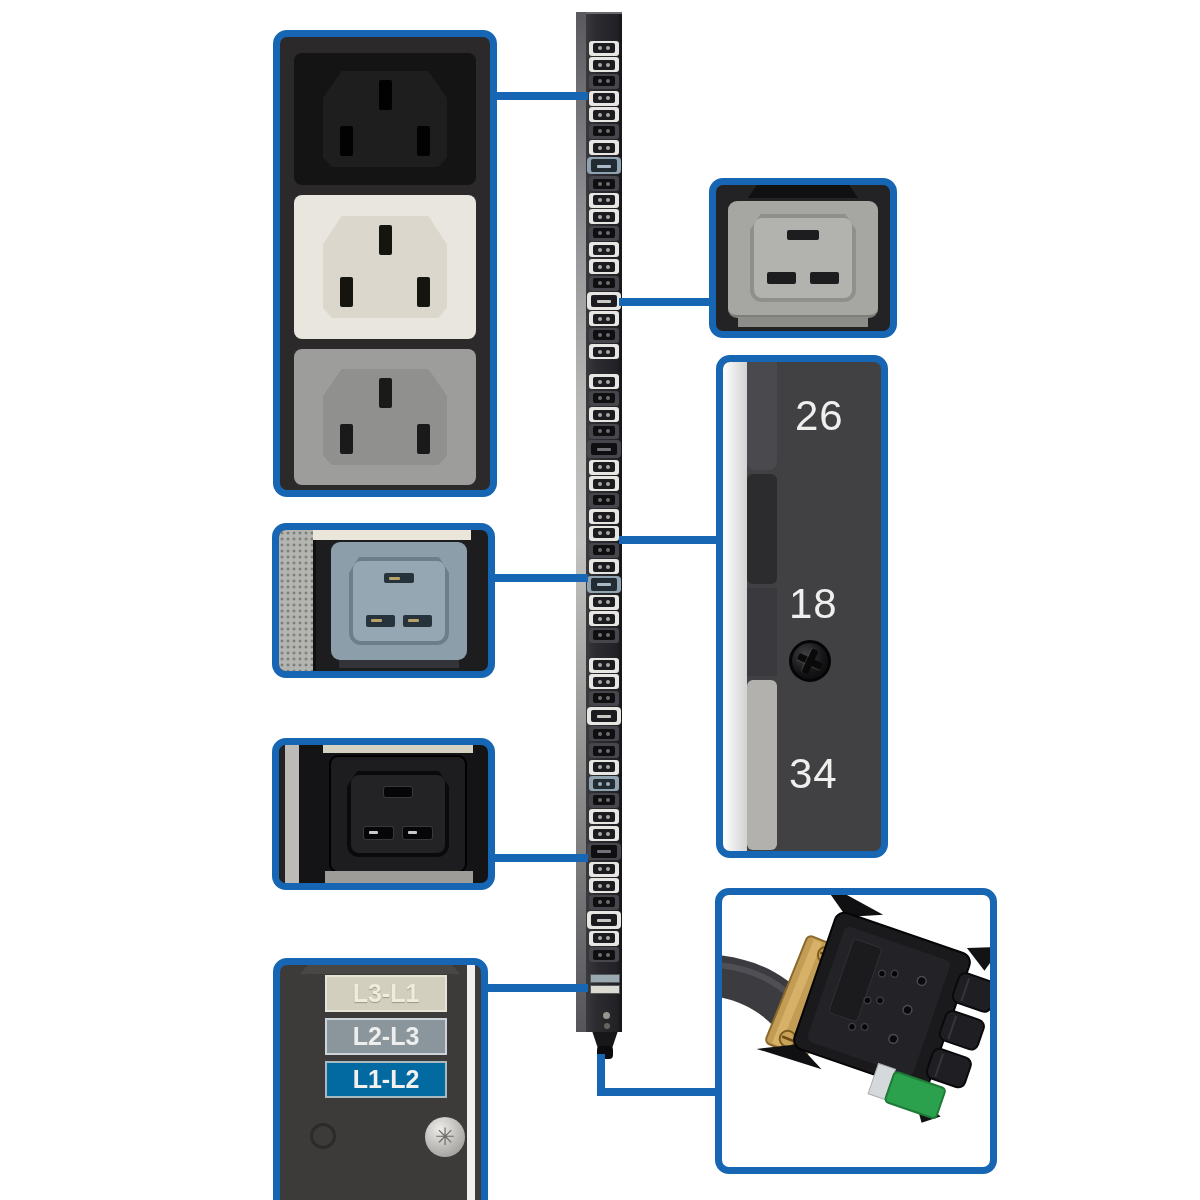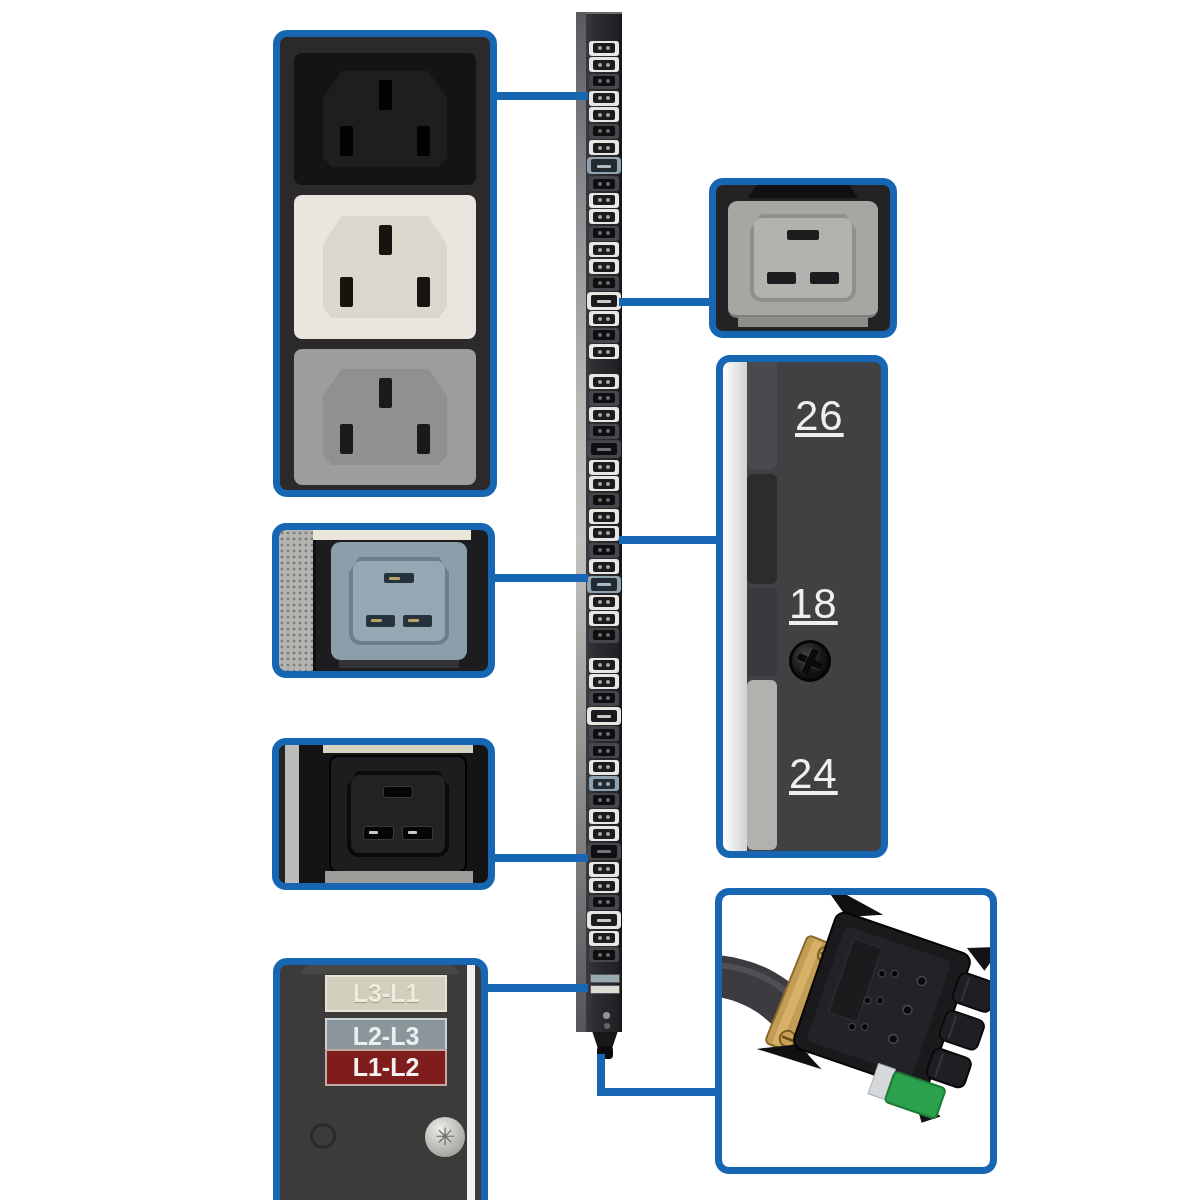--- a/index.html
+++ b/index.html
@@ -57,21 +57,21 @@
   .sock19{position:absolute;left:50%;top:50%;transform:translate(-50%,-50%);
     border-radius:12px;box-sizing:border-box;
     clip-path:polygon(10% 0,90% 0,100% 18%,100% 100%,0 100%,0 18%);}
   .hslot{position:absolute;border-radius:2px;}
   .hslot.t{top:12px;left:50%;transform:translateX(-50%);width:32px;height:10px;}
   .hslot.bl{bottom:14px;left:13px;width:29px;height:12px;}
   .hslot.br{bottom:14px;right:13px;width:29px;height:12px;}
   .pin{position:absolute;left:5px;top:4px;width:11px;height:3px;background:#b7a26a;border-radius:1px;}
 
   
-  .num{position:absolute;color:#efefee;font-size:42px;letter-spacing:1px;text-decoration:underline;}
+  .num{position:absolute;color:#efefee;font-size:42px;letter-spacing:1px;}
   .screw-black{position:absolute;width:42px;height:42px;border-radius:50%;
     background:radial-gradient(circle at 36% 32%,#3f3f41,#151517 55%,#050506);
     border:3px solid #050505;box-sizing:border-box;}
   .screw-black::before,.screw-black::after{content:"";position:absolute;left:50%;top:50%;
     width:26px;height:7px;margin:-3.5px 0 0 -13px;background:#0a0a0b;border-radius:2px;
     box-shadow:0 1px 1px rgba(120,120,120,.35);}
   .screw-black::before{transform:rotate(25deg);} .screw-black::after{transform:rotate(115deg);}
 
   
   .plate{position:absolute;left:45px;width:122px;height:37px;box-sizing:border-box;
@@ -309,21 +309,21 @@
 
   <div class="frame" style="left:716px;top:355px;width:172px;height:503px;background:#414144;">
     <div class="abs" style="left:0;top:0;width:24px;height:100%;
          background:linear-gradient(to right,#ffffff,#d2d2d2);"></div>
     <div class="abs" style="left:24px;top:0;width:30px;height:108px;background:#4a4a4e;border-radius:0 0 8px 8px;"></div>
     <div class="abs" style="left:24px;top:112px;width:30px;height:110px;background:#2c2c2f;border-radius:6px;"></div>
     <div class="abs" style="left:24px;top:226px;width:30px;height:88px;background:#3a3a3e;"></div>
     <div class="abs" style="left:24px;top:318px;width:30px;height:170px;background:#b3b1ad;border-radius:6px;"></div>
     <div class="num" style="left:72px;top:30px;">26</div>
     <div class="num" style="left:66px;top:218px;">18</div>
-    <div class="num" style="left:66px;top:388px;">24</div>
+    <div class="num" style="left:66px;top:388px;">34</div>
     <div class="screw-black" style="left:66px;top:278px;"></div>
   </div>
 
   <div class="frame" style="left:272px;top:523px;width:223px;height:155px;background:#1d1d1f;">
     <div class="abs" style="left:0;top:0;width:34px;height:100%;background-color:#b4b4b1;
          background-image:radial-gradient(#7e7e7b 1.3px,transparent 1.7px);background-size:6px 6px;
          border-right:3px solid #101012;"></div>
     <div class="abs" style="left:34px;top:0;width:158px;height:10px;background:#eae7da;"></div>
     <div class="mod19" style="left:52px;top:12px;width:136px;height:118px;background:#8c9eaa;">
       <div class="sock19" style="width:100px;height:88px;background:#95a7b3;border:4px solid #6b7e8a;">
@@ -357,21 +357,21 @@
       </div>
     </div>
     <div class="abs" style="left:46px;top:126px;width:148px;height:12px;background:#9e9c98;"></div>
   </div>
 
   <div class="frame" style="left:273px;top:958px;width:215px;height:276px;background:#3c3b3a;">
     <div class="abs" style="left:20px;top:0;width:160px;height:9px;background:#484746;
          clip-path:polygon(5% 0,95% 0,100% 100%,0 100%);"></div>
     <div class="plate" style="top:10px;background:#d2cfbf;color:#efecdb;text-shadow:0 1px 1px #9a9788;">L3-L1</div>
     <div class="plate" style="top:53px;background:#8b959c;color:#eceeed;border-color:rgba(220,228,232,.8);">L2-L3</div>
-    <div class="plate" style="top:84px;background:#7f1d1d;color:#f2f1ef;border-color:rgba(210,206,200,.8);">L1-L2</div>
+    <div class="plate" style="top:96px;background:#0369a1;color:#f2f1ef;border-color:rgba(210,206,200,.8);">L1-L2</div>
     <div class="ring" style="left:30px;top:158px;"></div>
     <div class="screw-metal" style="left:145px;top:152px;">✳</div>
     <div class="abs" style="right:6px;top:0;width:8px;height:100%;background:#f1f0ee;"></div>
   </div>
 
   <div class="frame" style="left:715px;top:888px;width:282px;height:286px;background:#ffffff;">
     <svg width="268" height="272" viewBox="0 0 268 272">
 
       <path d="M-4,60 C35,64 64,80 86,104 L64,146 C44,118 20,106 -4,102 Z" fill="#3b3b40"></path>
       <path d="M-4,70 C30,73 54,86 72,104" stroke="#606066" stroke-width="6" fill="none" opacity="0.55"></path>

